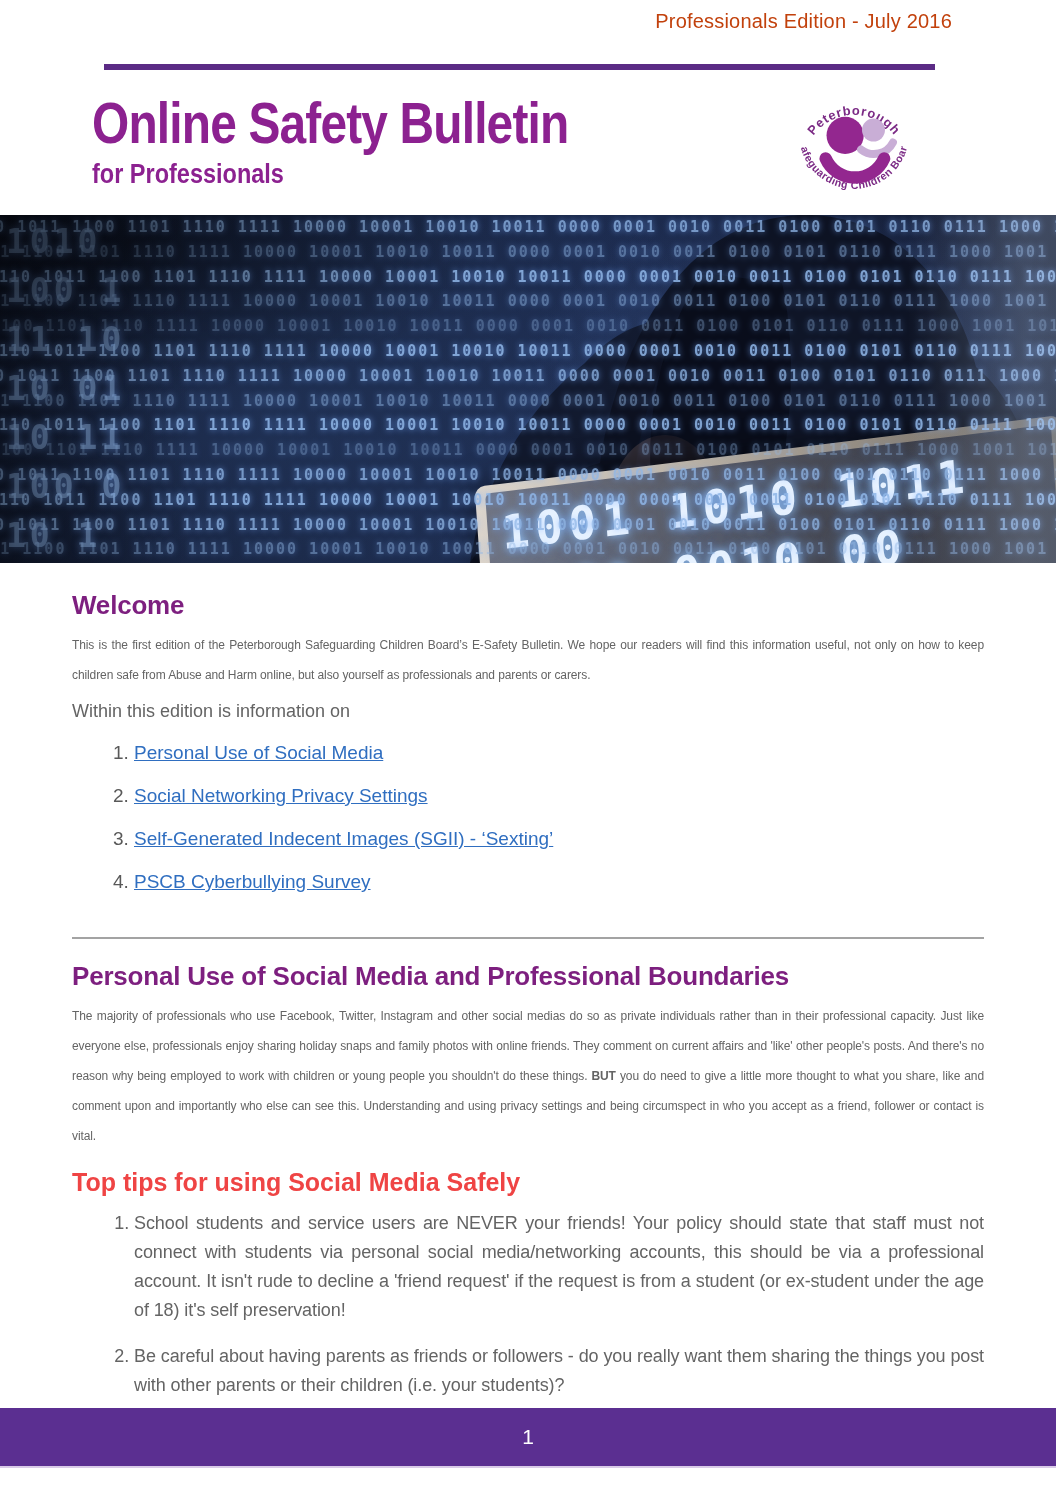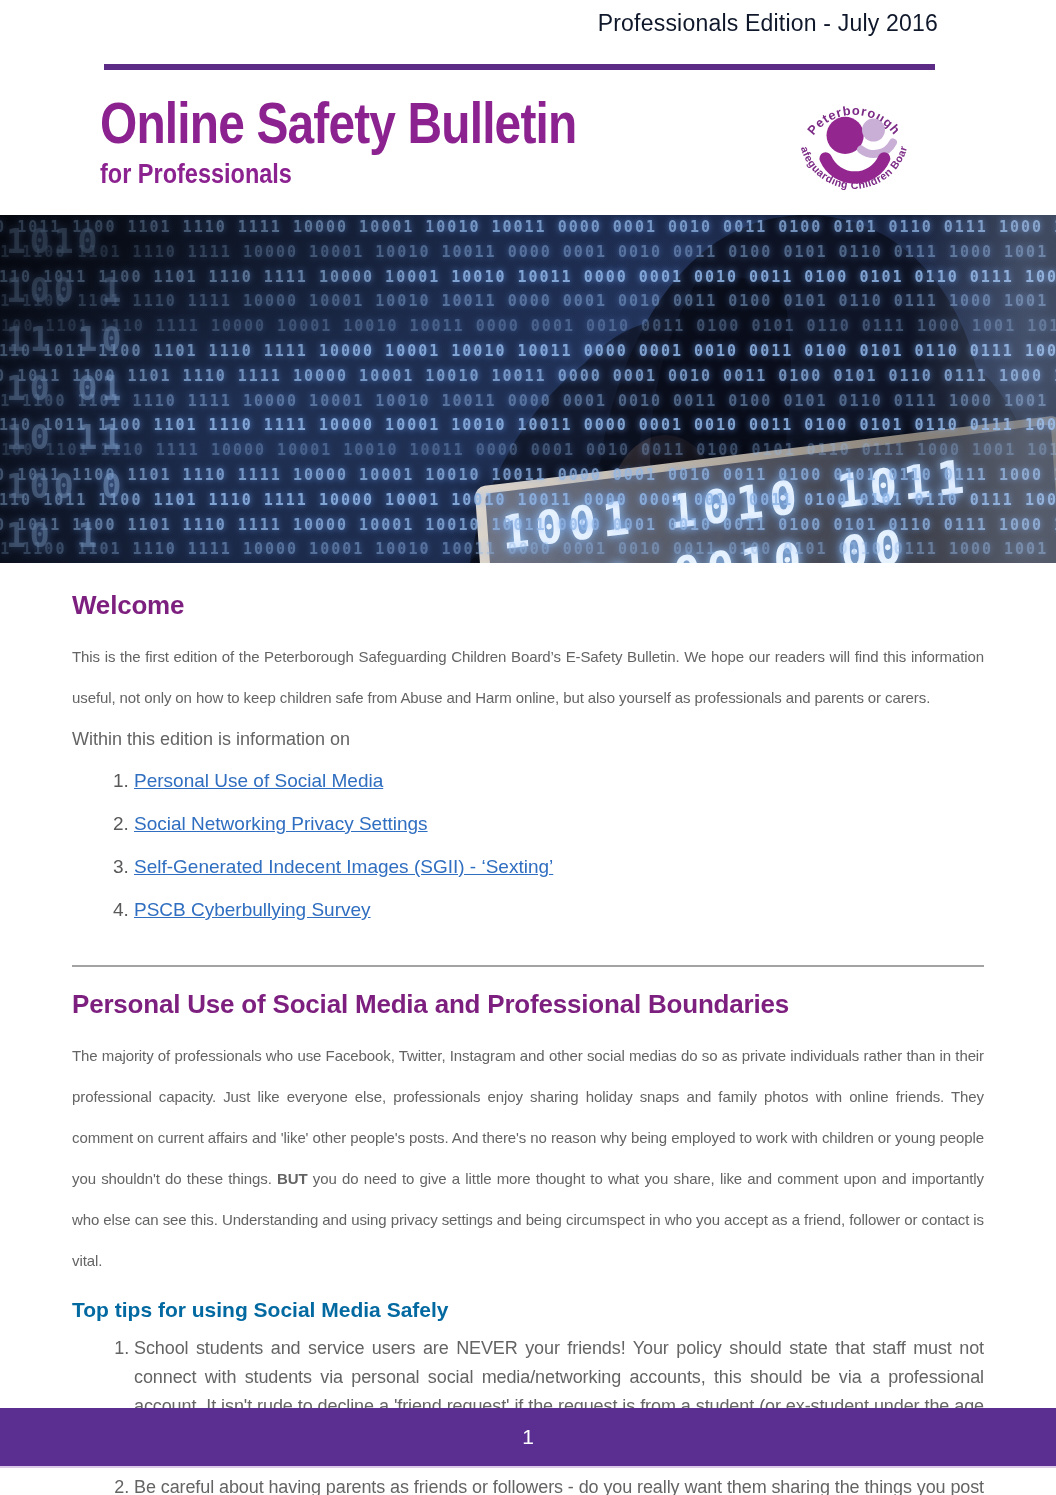--- a/index.html
+++ b/index.html
@@ -5,28 +5,28 @@
   * { margin:0; padding:0; box-sizing:border-box; }
   html,body { background:#ffffff; }
   body { font-family:"Liberation Sans","DejaVu Sans",sans-serif; }
   .page {
     position:relative; width:1056px; height:1495px; margin:0 auto;
     background:#ffffff; overflow:hidden;
   }
 
   
   .edition-line {
-    position:absolute; top:10px; right:118px;
-    font-size:23px; color:#0f172a; letter-spacing:.2px;
+    position:absolute; top:10px; right:104px;
+    font-size:20px; color:#c2410c; letter-spacing:.2px;
   }
   .header-rule {
     position:absolute; top:64px; left:104px; width:831px; height:6px;
     background:#5b2b85;
   }
-  .title-block { position:absolute; top:94px; left:100px; }
+  .title-block { position:absolute; top:94px; left:92px; }
   .doc-title {
     display:inline-block; transform:scaleX(.84); transform-origin:0 50%;
     font-size:57px; font-weight:bold; color:#8c2190; letter-spacing:-1px;
     line-height:1.04; white-space:nowrap;
   }
   .doc-subtitle {
     display:inline-block; transform:scaleX(.87); transform-origin:0 50%;
     font-size:27px; font-weight:bold; color:#8c2190; margin-top:6px;
     white-space:nowrap;
   }
@@ -83,35 +83,35 @@
       radial-gradient(ellipse 500px 220px at 12% 8%, rgba(0,0,0,.5), rgba(0,0,0,0) 70%);
   }
 
   
   .content { position:absolute; top:563px; left:0; width:1056px; padding:0 72px; }
   h2.purple-heading {
     font-size:26px; font-weight:bold; color:#7d1f7f; letter-spacing:-.2px;
   }
   .welcome-heading { margin-top:27px; }
   p.body-text {
-    font-size:15px; line-height:41px; color:#646464; text-align:justify;
-    letter-spacing:-.1px; margin-top:15px;
+    font-size:12px; line-height:30px; color:#646464; text-align:justify;
+    letter-spacing:-.1px; margin-top:9px;
   }
   p.within-line { font-size:18px; line-height:29px; color:#646464; margin-top:7px; }
   ol.toc-list { margin:11px 0 0 0; padding-left:62px; }
   ol.toc-list li { font-size:19px; color:#595959; margin-bottom:12px; line-height:31px; }
   ol.toc-list a { color:#2f6ec0; text-decoration:underline; cursor:pointer; }
   .divider { height:2px; background:#a3a3a3; border:0; margin-top:40px; }
   .section-heading { margin-top:22px; }
   .bold-inline { font-weight:bold; }
-  h3.tips-heading { font-size:21px; font-weight:bold; color:#0369a1; margin-top:17px; }
+  h3.tips-heading { font-size:25px; font-weight:bold; color:#ef4444; margin-top:17px; }
   ol.tips-list { margin:12px 0 0 0; padding-left:62px; }
   ol.tips-list li {
     font-size:18px; line-height:29px; color:#646464; text-align:justify;
-    letter-spacing:-.1px; margin-bottom:23px;
+    letter-spacing:-.1px; margin-bottom:17px;
   }
 
   
   .footer-bar {
     position:absolute; left:0; top:1408px; width:1056px; height:60px;
     background:#5b2f91; border-bottom:2px solid #d9cbe8;
     display:flex; align-items:center; justify-content:center;
   }
   .page-number { color:#ffffff; font-size:21px; }
 </style>

